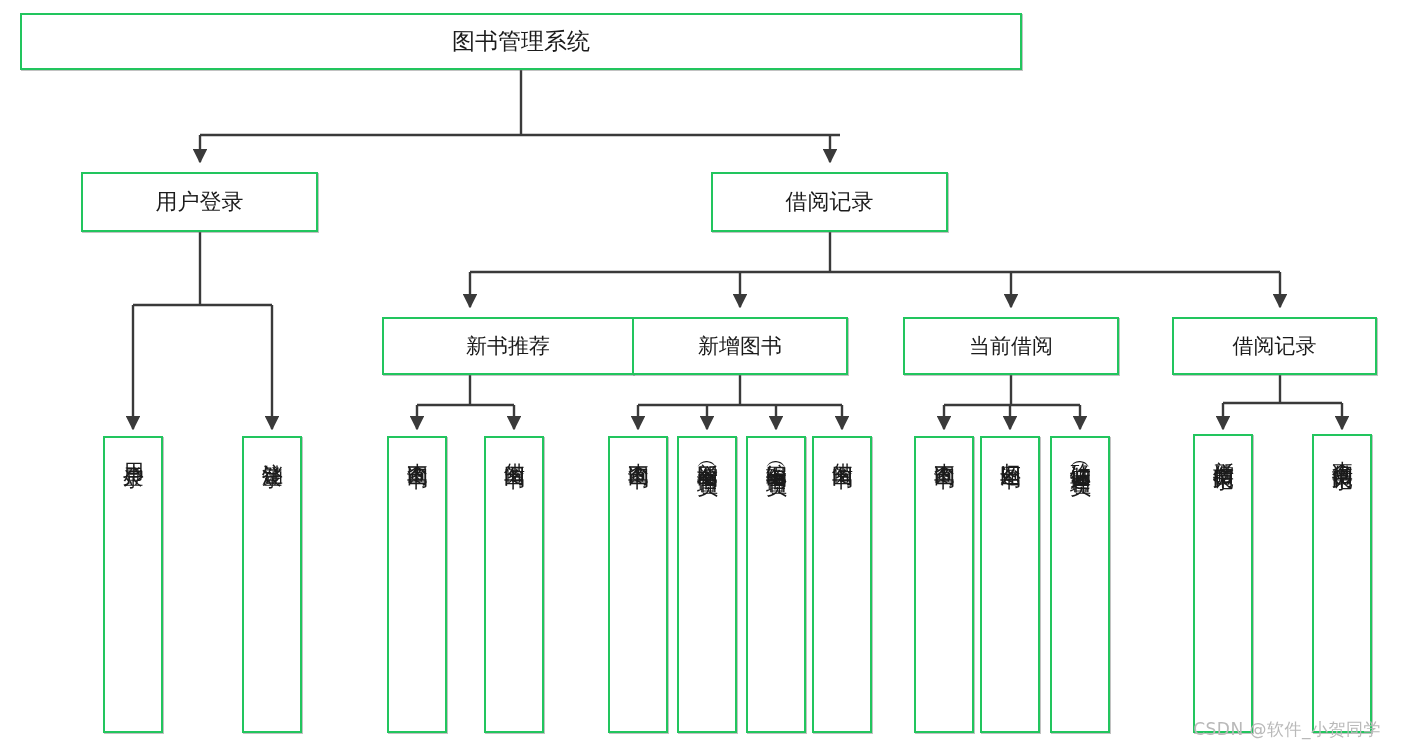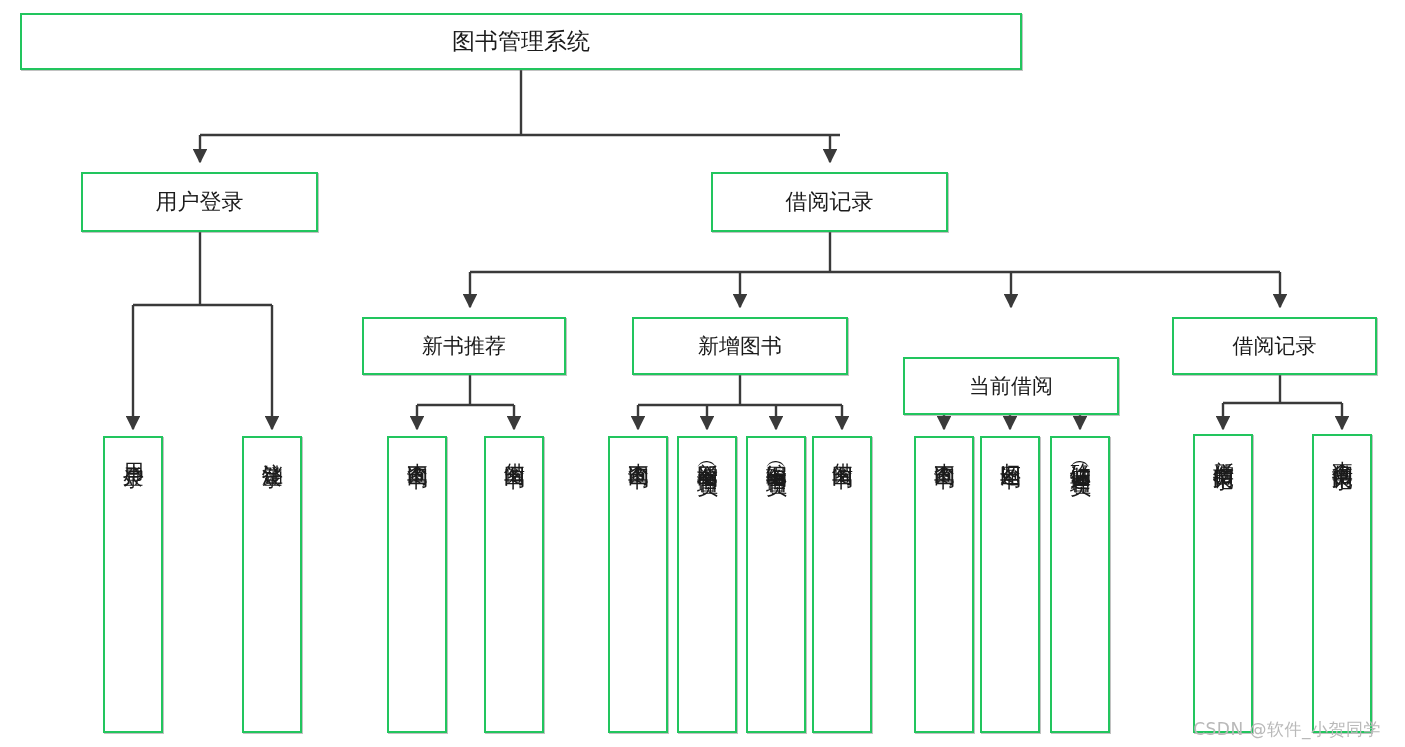--- a/index.html
+++ b/index.html
@@ -134,27 +134,27 @@
     <span class="label">图书管理系统</span>
   </div>
 
   <div class="node h lvl2" style="left:81px; top:172px; width:237px; height:60px;">
     <span class="label">用户登录</span>
   </div>
   <div class="node h lvl2" style="left:711px; top:172px; width:237px; height:60px;">
     <span class="label">借阅记录</span>
   </div>
 
-  <div class="node h lvl3" style="left:362px; top:317px; width:204px; height:58px;">
+  <div class="node h lvl3" style="left:382px; top:317px; width:252px; height:58px;">
     <span class="label">新书推荐</span>
   </div>
   <div class="node h lvl3" style="left:632px; top:317px; width:216px; height:58px;">
     <span class="label">新增图书</span>
   </div>
-  <div class="node h lvl3" style="left:903px; top:317px; width:216px; height:58px;margin-top:40px;">
+  <div class="node h lvl3" style="left:903px; top:317px; width:216px; height:58px;">
     <span class="label">当前借阅</span>
   </div>
   <div class="node h lvl3" style="left:1172px; top:317px; width:205px; height:58px;">
     <span class="label">借阅记录</span>
   </div>
 
   <div class="node v leaf" style="left:103px; top:436px; width:60px; height:297px;">
     <span class="label">用户登录</span>
   </div>
   <div class="node v leaf" style="left:242px; top:436px; width:60px; height:297px;">

